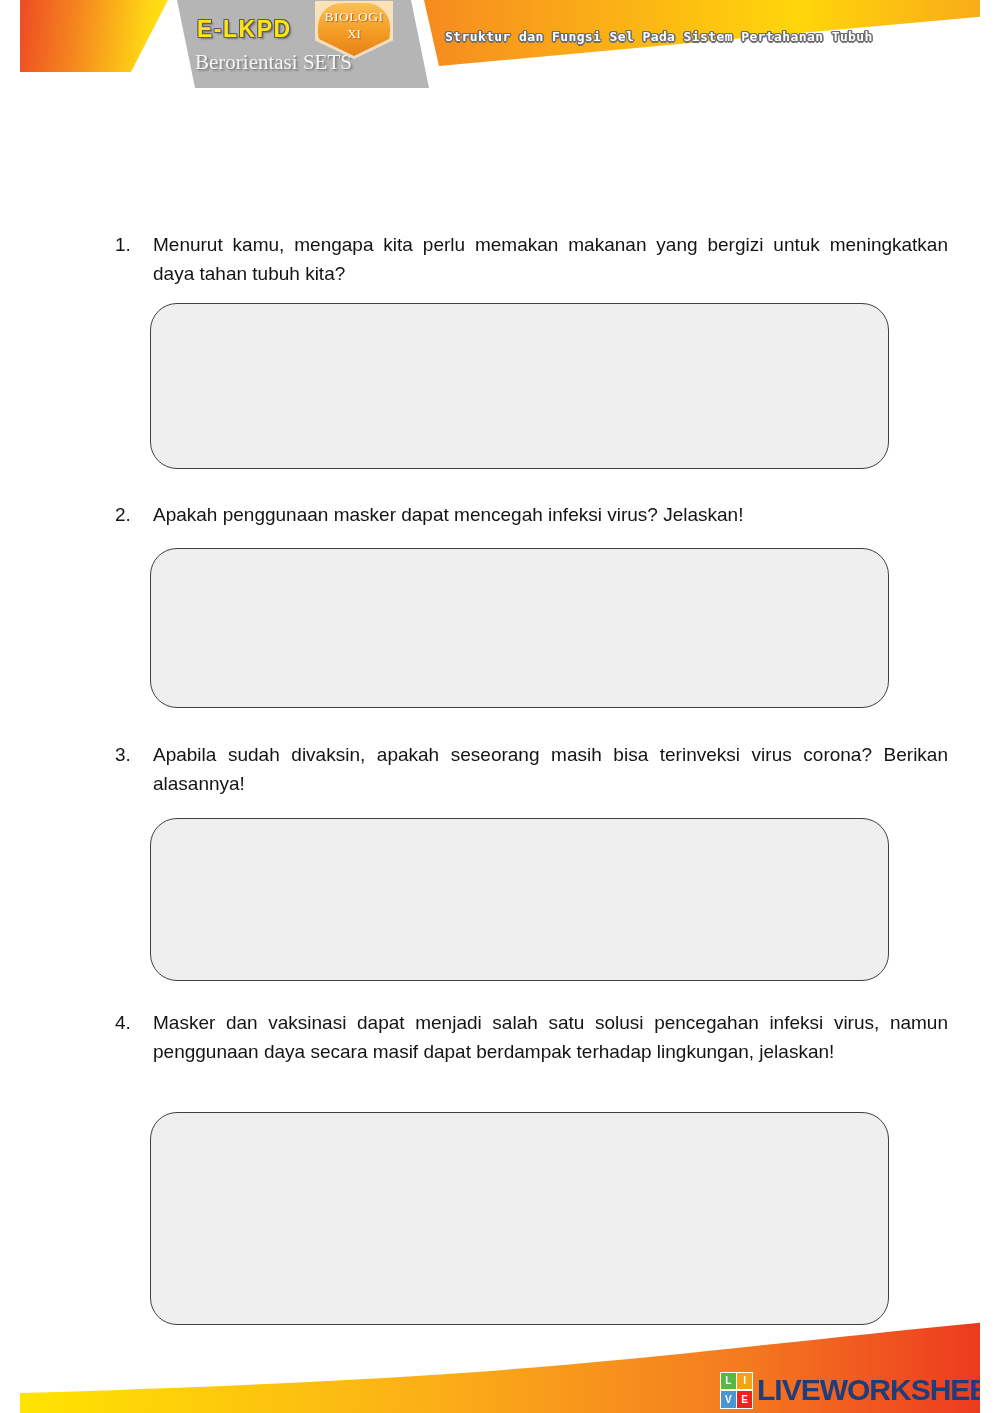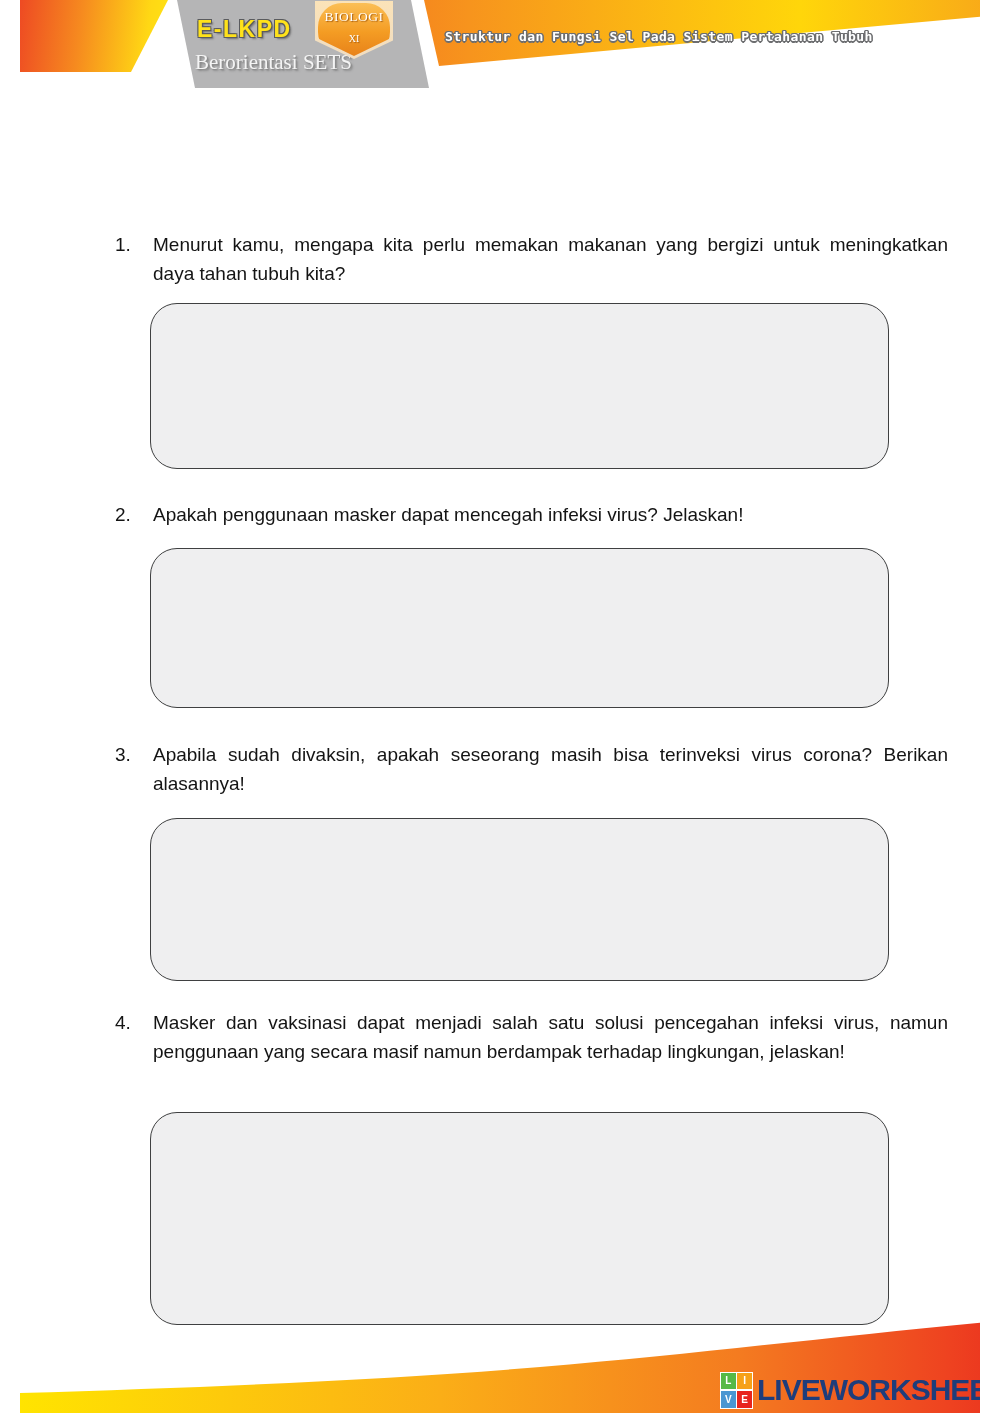--- a/index.html
+++ b/index.html
@@ -43,21 +43,21 @@
   .shield-inner {
     position:absolute; left:3px; top:2px; width:72px; height:53px;
     background:linear-gradient(180deg,#fbbf56 0%,#f49c23 55%,#e8821a 100%);
     clip-path:polygon(0 0,100% 0,100% 67%,50% 100%,0 67%);
     text-align:center; color:#ffffff;
     font-family:"Liberation Serif", serif;
     border-radius:24px;
   }
   .shield-l1 { font-size:13.5px; letter-spacing:.5px; margin-top:6px;
                text-shadow:1px 1px 1px #a95f10; }
-  .shield-l2 { font-size:10px; margin-top:8px; text-shadow:1px 1px 1px #a95f10; }
+  .shield-l2 { font-size:13px; margin-top:1px; text-shadow:1px 1px 1px #a95f10; }
 
   .hdr-title-band {
     position:absolute; left:0; top:0; width:1000px; height:66px;
     background:linear-gradient(90deg,#da2d22 0%,#ef4e23 14%,#f7941d 45%,#ffd60a 78%,#f7a21b 100%);
     clip-path:polygon(404px 0,1000px 0,1000px 13px,419px 66px);
   }
   .hdr-title {
     position:absolute; left:425px; top:29px; width:540px;
     font-family:"DejaVu Sans Mono", monospace;
     font-weight:bold; font-size:13px; letter-spacing:.4px;
@@ -148,21 +148,21 @@
   <div class="answer-box" style="top:548px; height:160px;"></div>
 
   <div class="question" style="top:740px;">
     <span class="q-num">3.</span>
     <span class="q-text">Apabila sudah divaksin, apakah seseorang masih bisa terinveksi virus corona? Berikan alasannya!</span>
   </div>
   <div class="answer-box" style="top:818px; height:163px;"></div>
 
   <div class="question" style="top:1008px;">
     <span class="q-num">4.</span>
-    <span class="q-text">Masker dan vaksinasi dapat menjadi salah satu solusi pencegahan infeksi virus, namun penggunaan yang secara masif namun berdampak terhadap lingkungan, jelaskan!</span>
+    <span class="q-text">Masker dan vaksinasi dapat menjadi salah satu solusi pencegahan infeksi virus, namun penggunaan daya secara masif dapat berdampak terhadap lingkungan, jelaskan!</span>
   </div>
   <div class="answer-box" style="top:1112px; height:213px;"></div>
 
   <svg class="footer-wave" viewBox="0 0 1000 105" preserveAspectRatio="none">
     <defs>
       <linearGradient id="waveGrad" x1="0" y1="0" x2="1" y2="0">
         <stop offset="0" stop-color="#ffe400"></stop>
         <stop offset="0.42" stop-color="#fbae17"></stop>
         <stop offset="0.72" stop-color="#f47b20"></stop>
         <stop offset="0.93" stop-color="#ee4220"></stop>

